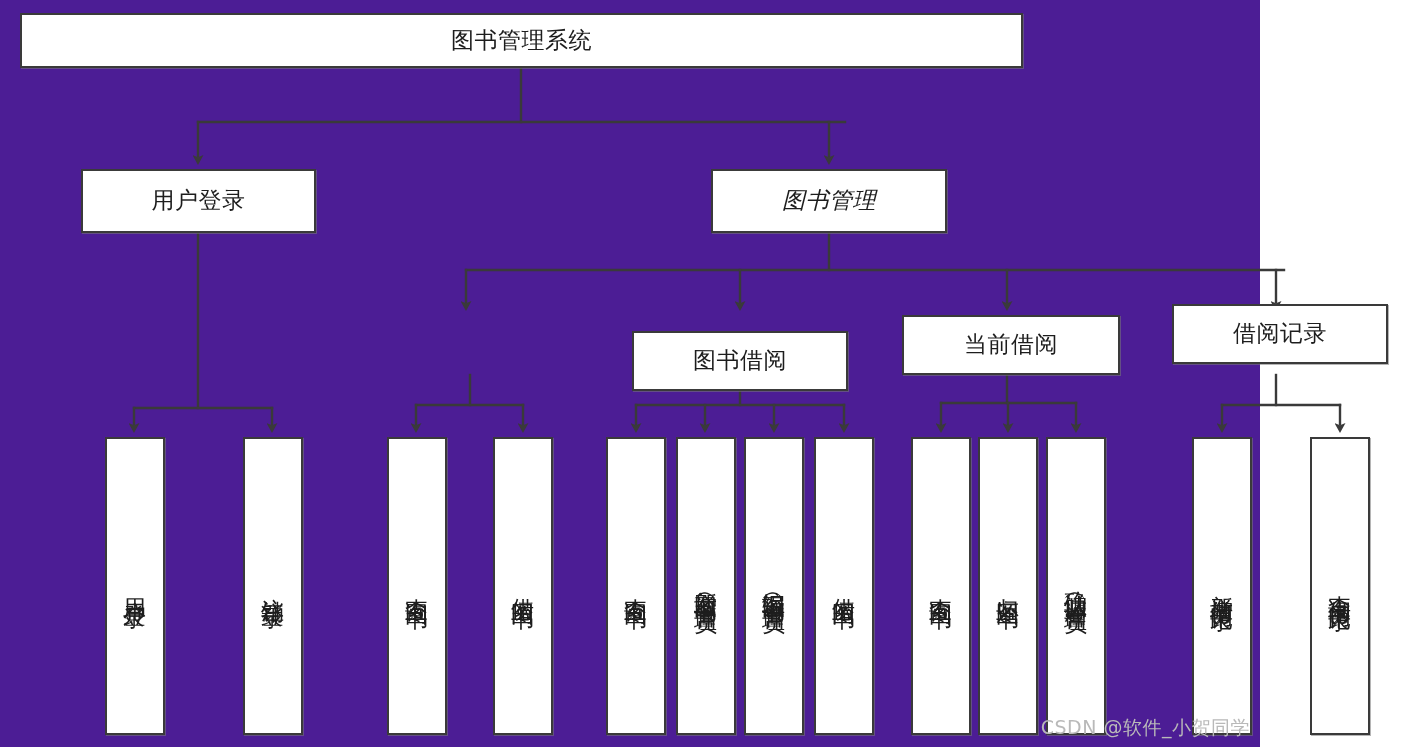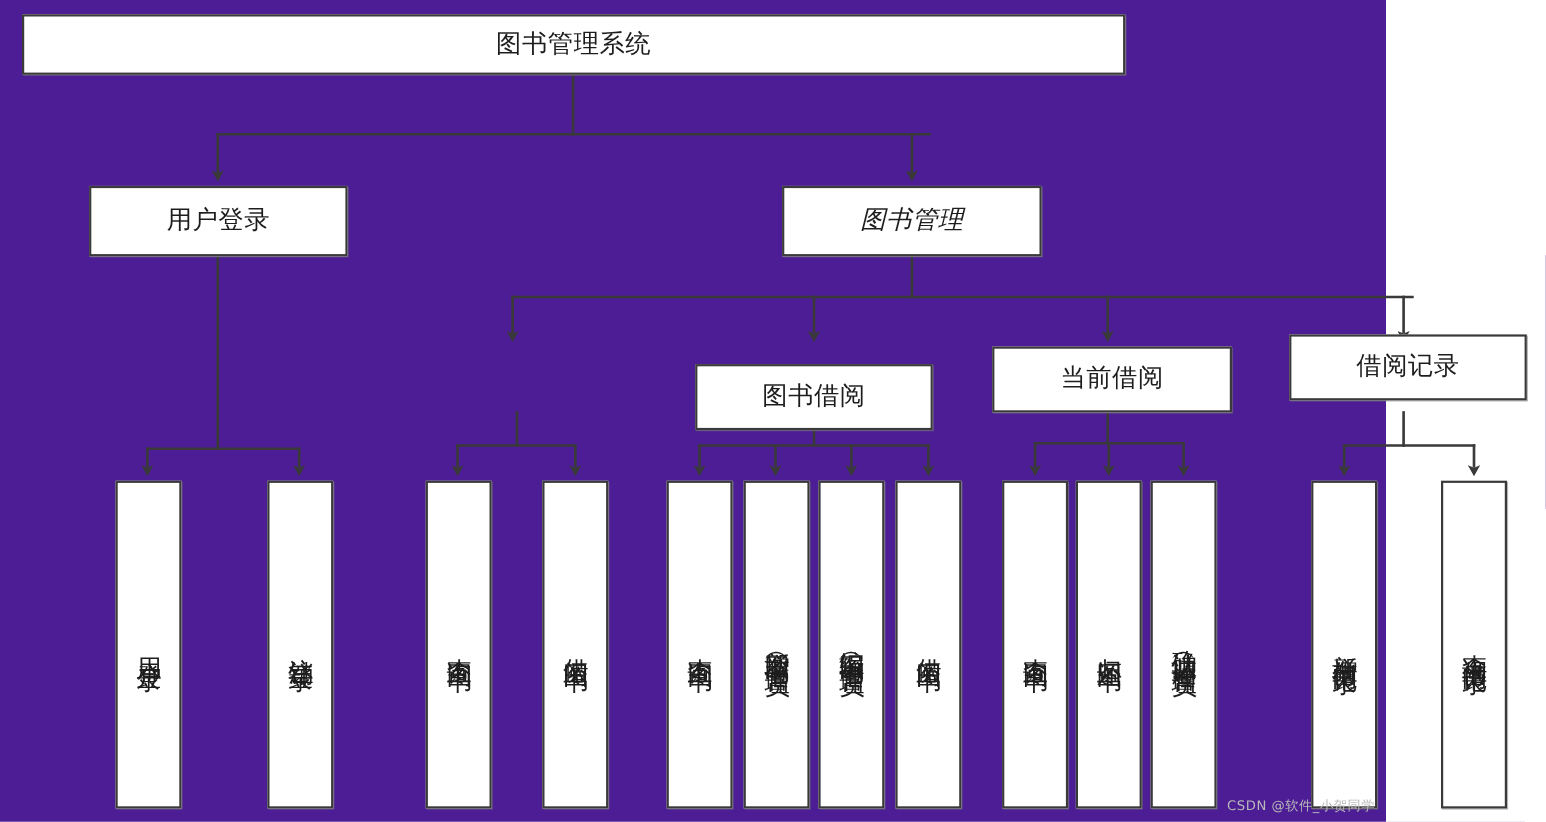--- a/index.html
+++ b/index.html
@@ -62,21 +62,21 @@
     fill: none;
     stroke-linecap: square;
   }
   .arrow-head {
     fill: #3a3a3a;
   }
   #watermark {
     position: absolute;
     right: 10px;
     bottom: 6px;
-    font-size: 12px;
+    font-size: 19px;
     color: #b9b9b9;
     letter-spacing: 0.5px;
     white-space: nowrap;
     user-select: none;
   }
 </style>
 </head>
 <body>
 
 <div id="diagram-root">

